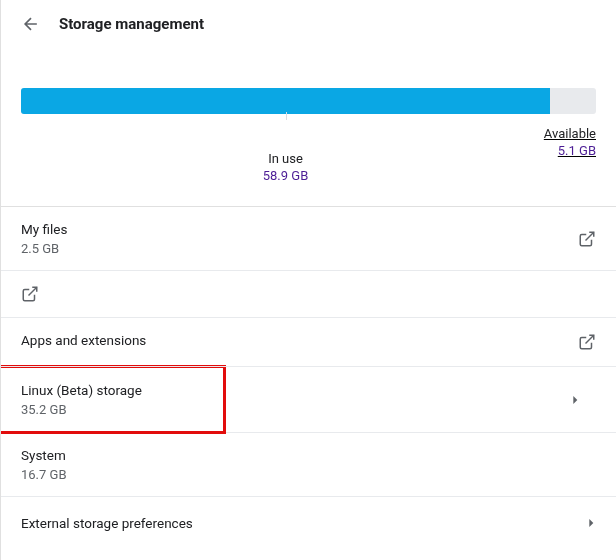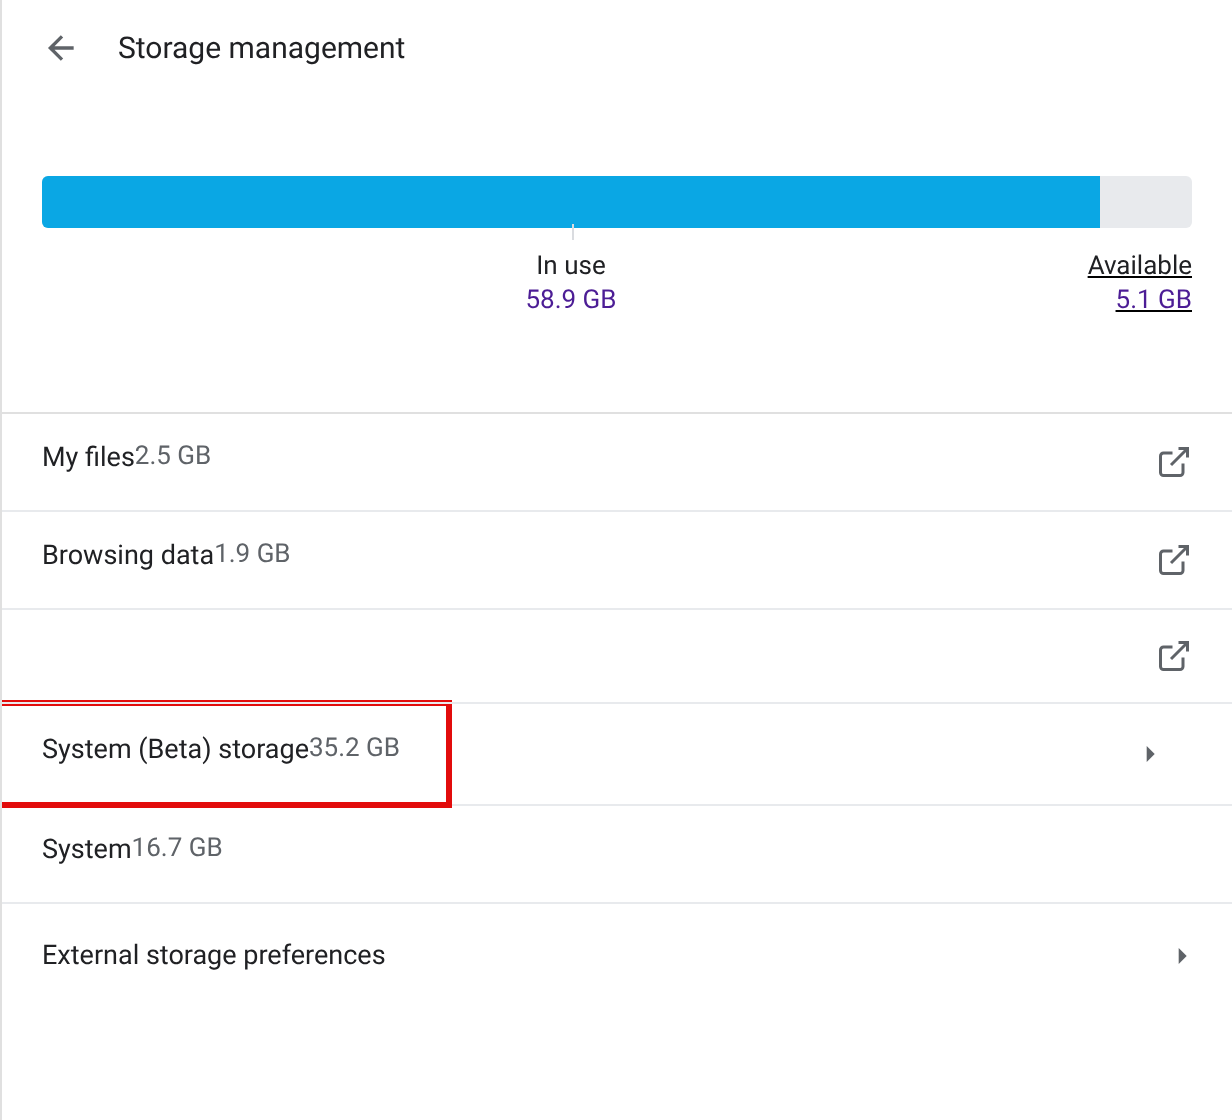--- a/index.html
+++ b/index.html
@@ -29,21 +29,21 @@
       align-items: center;
       justify-content: center;
     }
     .back-arrow svg {
       width: 20px;
       height: 20px;
     }
     .header-title {
       font-size: 15px;
       color: #202124;
-      font-weight: 400;
+      font-weight: 700;
     }
     .storage-section {
       padding: 20px 20px 0 20px;
       margin-top: 20px;
     }
     .storage-bar {
       width: 100%;
       height: 26px;
       background: #e8eaed;
       border-radius: 3px;
@@ -58,20 +58,21 @@
     .storage-labels {
       display: flex;
       margin-top: 12px;
       position: relative;
     }
     .label-inuse {
       position: absolute;
       left: 46%;
       transform: translateX(-50%);
       text-align: center;
+      margin-top: 25px;
     }
     .label-available {
       position: absolute;
       right: 0;
       text-align: right;
       text-decoration: underline;
     }
     .label-title {
       font-size: 13px;
       color: #202124;
@@ -97,21 +98,21 @@
       display: flex;
       align-items: center;
       justify-content: space-between;
       padding: 14px 20px;
       border-bottom: 1px solid #e8eaed;
       cursor: pointer;
       position: relative;
     }
     .list-item-content {
       display: flex;
-      flex-direction: row;
+      flex-direction: column;
     }
     .list-item-title {
       font-size: 13.5px;
       color: #202124;
       margin-bottom: 4px;
     }
     .list-item-subtitle {
       font-size: 13px;
       color: #5f6368;
     }
@@ -182,46 +183,43 @@
       <div class="list-item-subtitle">2.5 GB</div>
     </div>
     <svg class="external-icon" viewBox="0 0 24 24" fill="none" stroke="#5f6368" stroke-width="2">
       <path d="M18 13v6a2 2 0 0 1-2 2H5a2 2 0 0 1-2-2V8a2 2 0 0 1 2-2h6"></path>
       <polyline points="15 3 21 3 21 9"></polyline>
       <line x1="10" y1="14" x2="21" y2="3"></line>
     </svg>
   </div>
 
   <div class="list-item">
-    <div class="list-item-content">
-      <div class="list-item-title">Browsing data</div>
-      <div class="list-item-subtitle">1.9 GB</div>
-    </div>
     <svg class="external-icon" viewBox="0 0 24 24" fill="none" stroke="#5f6368" stroke-width="2">
       <path d="M18 13v6a2 2 0 0 1-2 2H5a2 2 0 0 1-2-2V8a2 2 0 0 1 2-2h6"></path>
       <polyline points="15 3 21 3 21 9"></polyline>
       <line x1="10" y1="14" x2="21" y2="3"></line>
     </svg>
   </div>
 
   <div class="list-item">
     <div class="list-item-content">
+      <div class="list-item-title">Apps and extensions</div>
     </div>
     <svg class="external-icon" viewBox="0 0 24 24" fill="none" stroke="#5f6368" stroke-width="2">
       <path d="M18 13v6a2 2 0 0 1-2 2H5a2 2 0 0 1-2-2V8a2 2 0 0 1 2-2h6"></path>
       <polyline points="15 3 21 3 21 9"></polyline>
       <line x1="10" y1="14" x2="21" y2="3"></line>
     </svg>
   </div>
 
   <div class="highlight-wrapper">
     <div class="highlight-box" style="width:228px;">
       <div class="list-item" style="padding-left:17px;width:596px;">
         <div class="list-item-content">
-          <div class="list-item-title">System (Beta) storage</div>
+          <div class="list-item-title">Linux (Beta) storage</div>
           <div class="list-item-subtitle">35.2 GB</div>
         </div>
         <svg class="chevron-icon" viewBox="0 0 8 12" fill="#5f6368">
           <path d="M0 0 L6 6 L0 12 Z"></path>
         </svg>
       </div>
     </div>
   </div>
 
   <div class="list-item">

